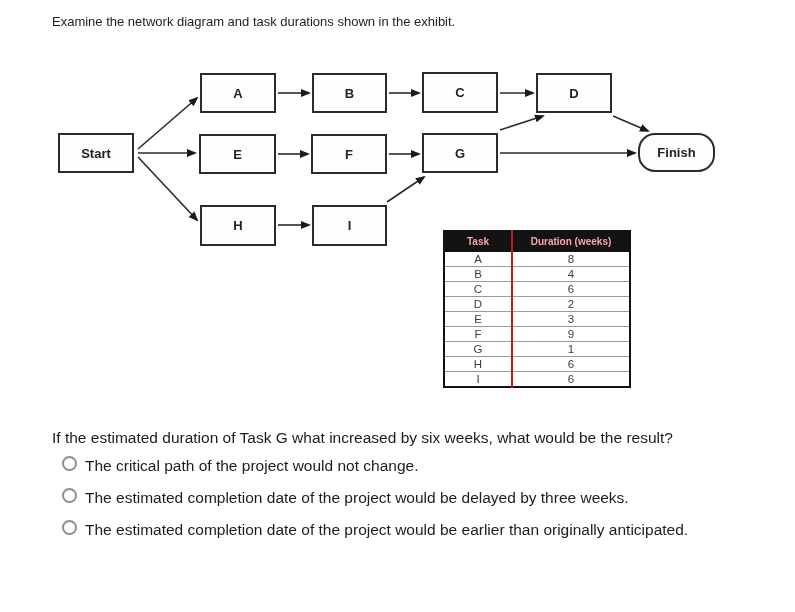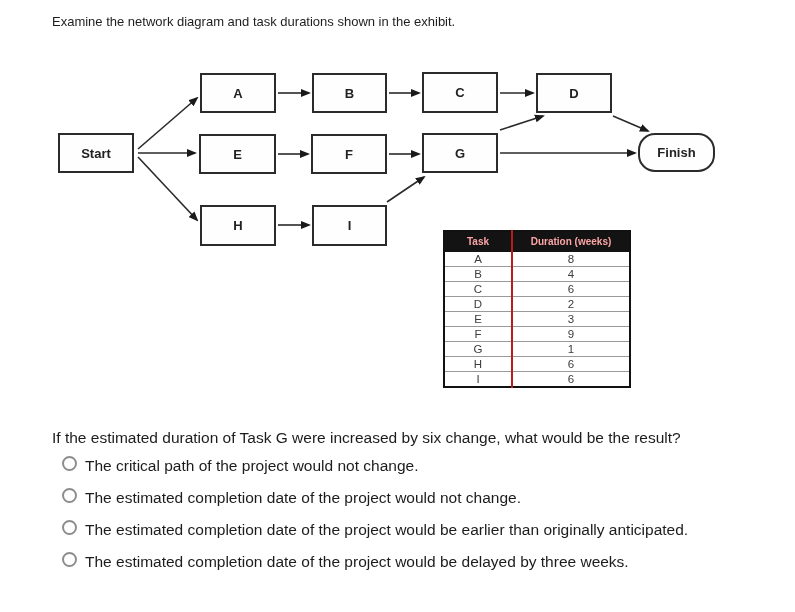--- a/index.html
+++ b/index.html
@@ -163,34 +163,30 @@
           <td class="col-task">H</td>
           <td class="col-duration">6</td>
         </tr>
         <tr>
           <td class="col-task">I</td>
           <td class="col-duration">6</td>
         </tr>
       </tbody>
   </table>
 
-  <div class="question">If the estimated duration of Task G were increased by six change, what would be the result?</div>
+  <div class="question">If the estimated duration of Task G what increased by six weeks, what would be the result?</div>
 
   <div class="options">
       <div class="option">
         <span class="radio"></span>
         <span class="option-label">The critical path of the project would not change.</span>
       </div>
       <div class="option">
         <span class="radio"></span>
-        <span class="option-label">The estimated completion date of the project would not change.</span>
+        <span class="option-label">The estimated completion date of the project would be delayed by three weeks.</span>
       </div>
       <div class="option">
         <span class="radio"></span>
         <span class="option-label">The estimated completion date of the project would be earlier than originally anticipated.</span>
-      </div>
-      <div class="option">
-        <span class="radio"></span>
-        <span class="option-label">The estimated completion date of the project would be delayed by three weeks.</span>
       </div>
     </div>
 
 </div>
 
 </body></html>

